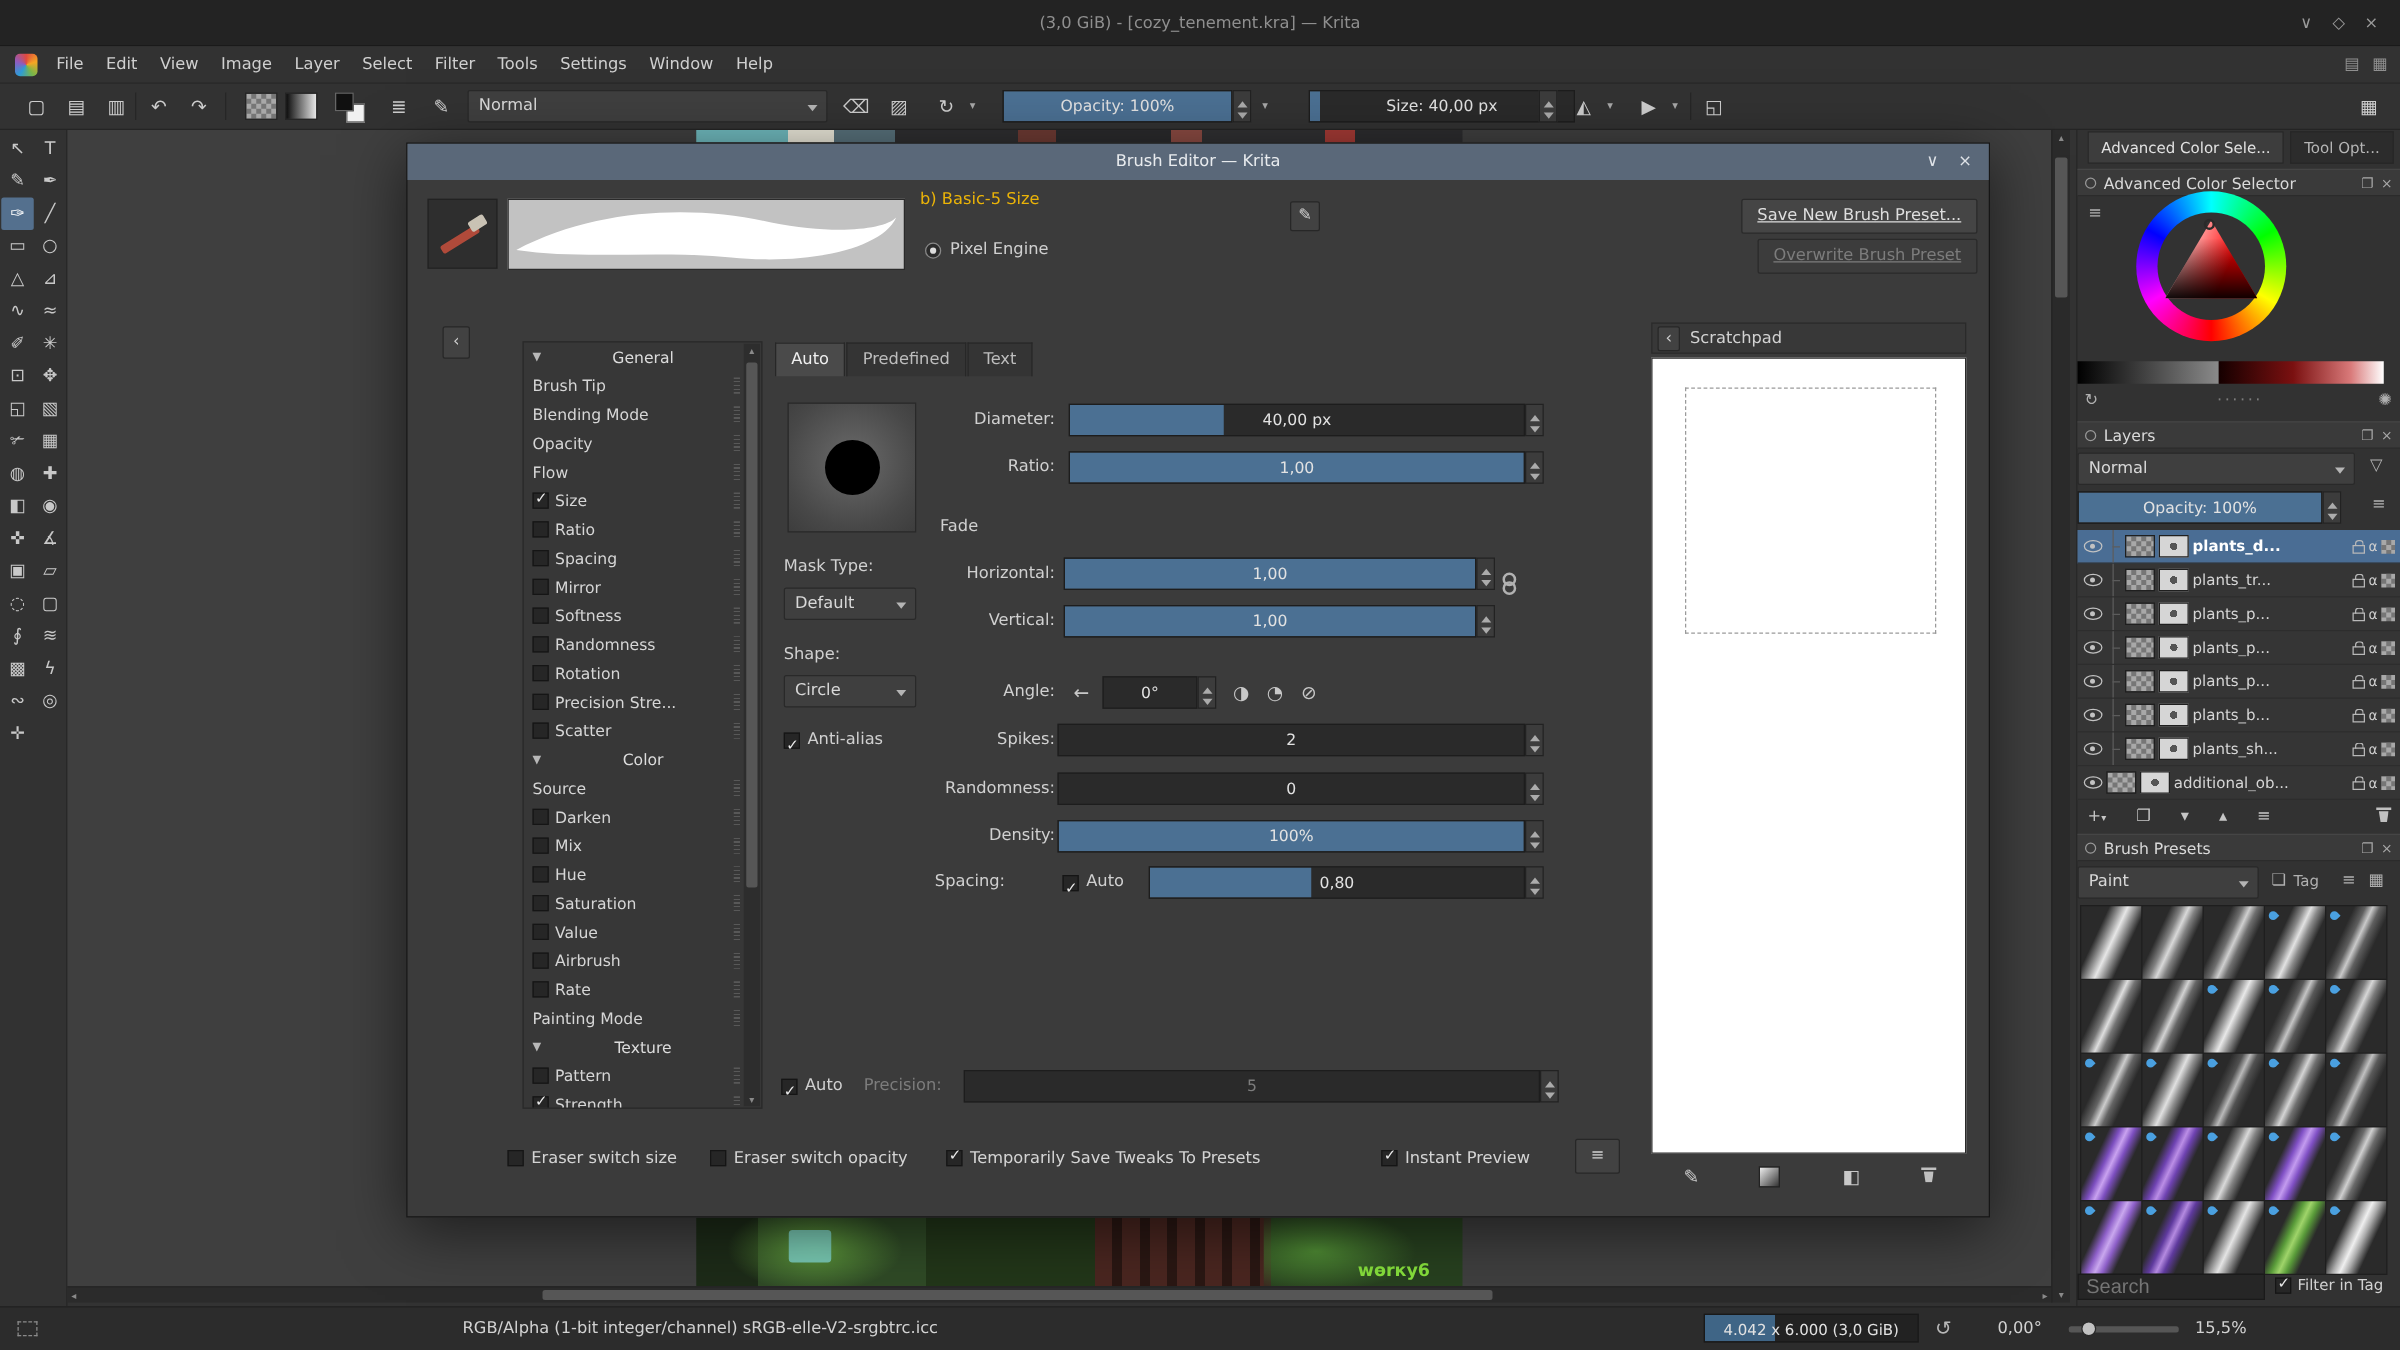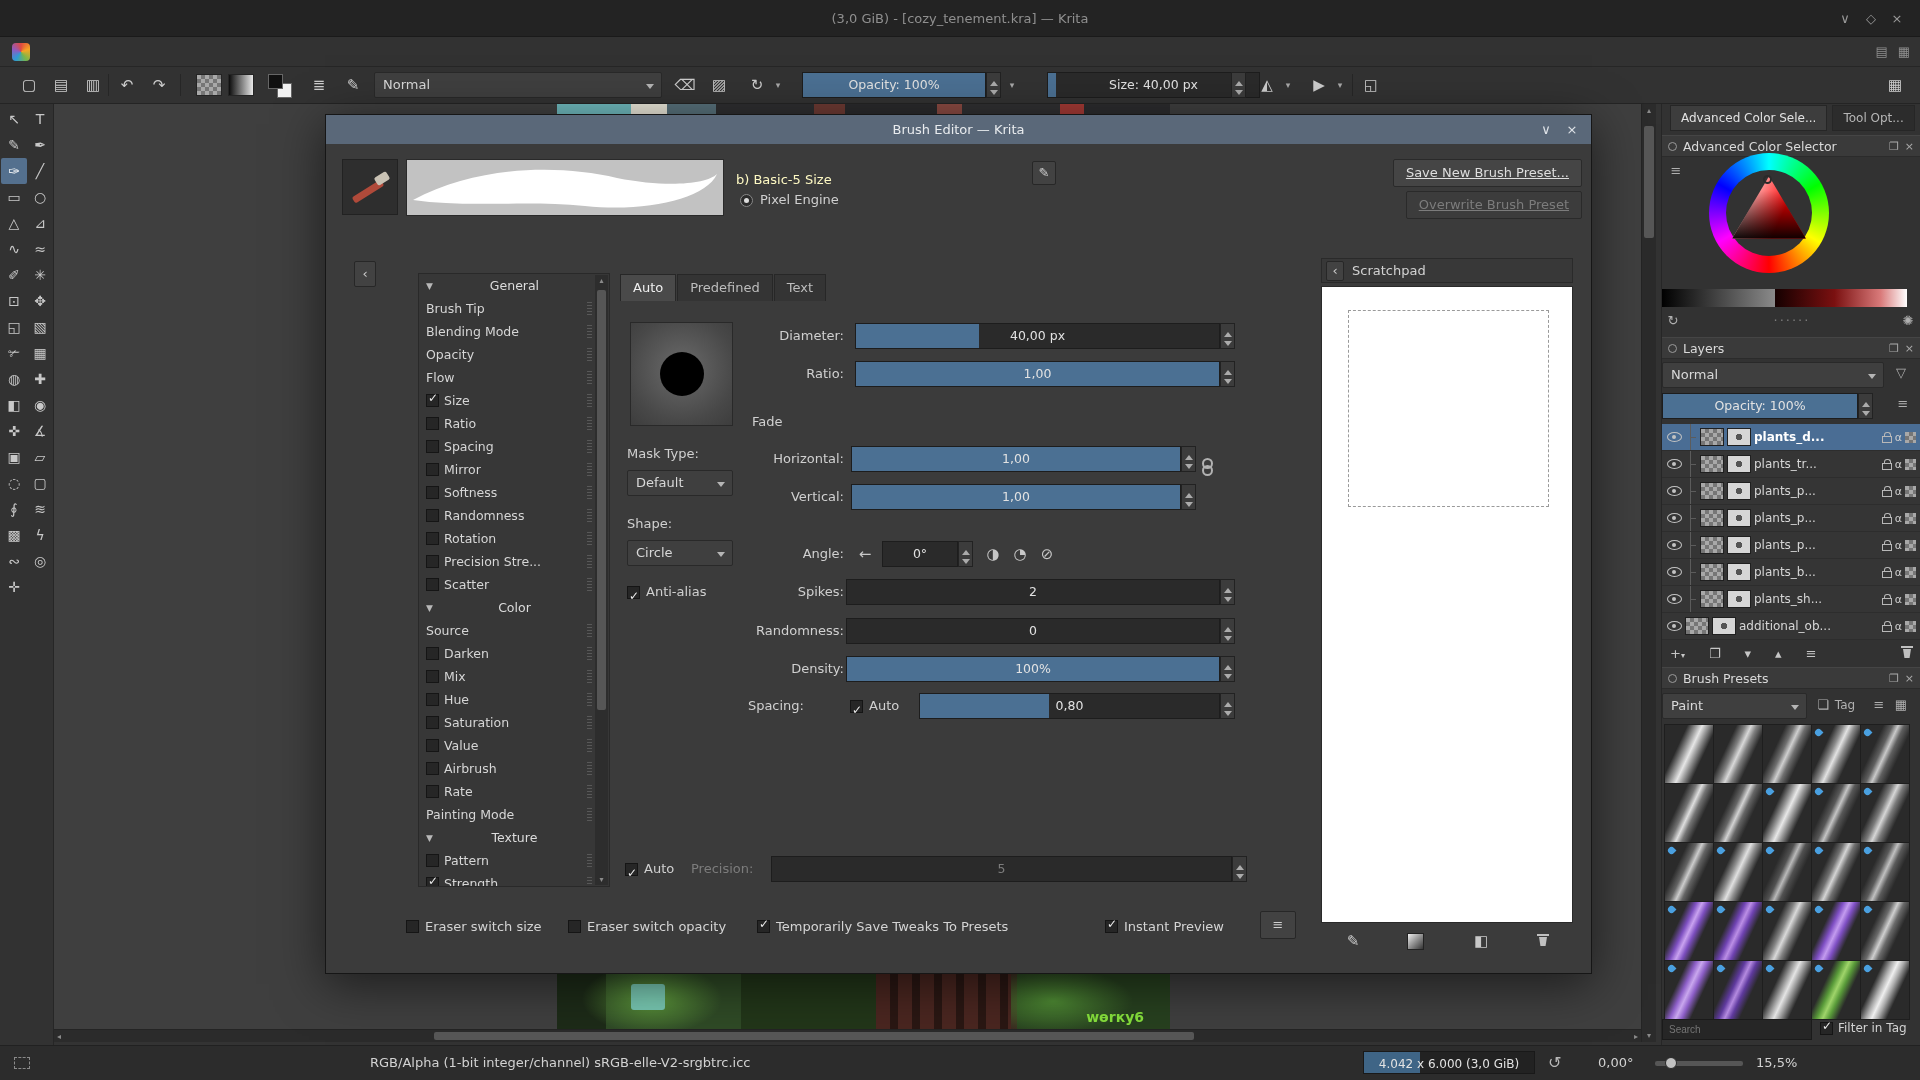--- a/index.html
+++ b/index.html
@@ -128,21 +128,21 @@
 .th2{background:#d6d6d6 radial-gradient(circle at 50% 50%,#555 0 3px,transparent 3px);}
 .lname{flex:1;overflow:hidden;white-space:nowrap;}
 .lk{display:inline-block;width:10px;height:7px;border:1px solid #b8b8b8;position:relative;margin-top:4px;flex:none;}
 .lk::before{content:"";position:absolute;left:1px;top:-5px;width:5px;height:4px;border:1px solid #b8b8b8;border-bottom:none;border-radius:3px 3px 0 0;}
 .la{font-size:11px;color:#cfcfcf;flex:none;}
 .li{width:11px;height:11px;flex:none;}
 #ltools{position:absolute;left:0;top:536px;width:259px;height:26px;display:flex;align-items:center;padding:0 8px;gap:24px;color:#c6c6c6;font-size:13px;}
 #pgrid{position:absolute;left:2px;top:620px;width:246px;display:grid;grid-template-columns:repeat(5,1fr);gap:1px;background:#1e1e1e;padding:1px;}
 .pcell{position:relative;height:58px;background:#2a2a2a;background-image:linear-gradient(115deg,transparent 30%,var(--b) 42%,var(--a) 50%,var(--b) 58%,transparent 70%);}
 .drop{position:absolute;left:3px;top:4px;width:7px;height:7px;background:#4aa0e0;border-radius:50% 0 50% 50%;transform:rotate(45deg);}
-.search{position:absolute;background:#262626;border:1px solid #1a1a1a;color:#eab308;font-size:10px;padding:2px 6px;}
+.search{position:absolute;background:#262626;border:1px solid #1a1a1a;color:#eab308;font-size:16px;padding:2px 6px;}
 
 #statusbar{position:absolute;left:0;top:1045px;width:1920px;height:35px;background:#2c2c2c;border-top:1px solid #212121;font-size:13px;color:#c8c8c8;}
 #selicon{position:absolute;left:14px;top:1057px;width:16px;height:12px;border:1px dashed #8a8a8a;}
 #memw{position:absolute;left:1363px;top:1051px;width:172px;height:23px;background:#222;border:1px solid #191919;overflow:hidden;}
 #memw .kval{font-size:12px;}
 #zsl{position:absolute;left:1655px;top:1061px;width:88px;height:5px;background:#565656;border-radius:2px;}
 #zsl .handle{position:absolute;left:10px;top:-4px;width:12px;height:12px;border-radius:50%;background:#c2c2c2;border:1px solid #2a2a2a;}
 .sbtext{position:absolute;top:1045px;height:35px;line-height:35px;}
 </style>
 </head>
@@ -150,20 +150,33 @@
 
 <div id="titlebar">
   <div class="wt">(3,0 GiB) - [cozy_tenement.kra] — Krita</div>
   <span class="wctl" style="right:62px">∨</span>
   <span class="wctl" style="right:36px">◇</span>
   <span class="wctl" style="right:10px">×</span>
 </div>
 
 <div id="menubar">
   <div id="logo"></div>
+  <span id="menus" style="display:flex">
+      <span class="mitem">File</span>
+      <span class="mitem">Edit</span>
+      <span class="mitem">View</span>
+      <span class="mitem">Image</span>
+      <span class="mitem">Layer</span>
+      <span class="mitem">Select</span>
+      <span class="mitem">Filter</span>
+      <span class="mitem">Tools</span>
+      <span class="mitem">Settings</span>
+      <span class="mitem">Window</span>
+      <span class="mitem">Help</span>
+    </span>
   <span class="mb-right">
     <span>▤</span>
     <span>▦</span>
   </span>
 </div>
 
 <div id="toolbar">
   <span class="tbtn" style="left:16px">▢</span>
   <span class="tbtn" style="left:48px">▤</span>
   <span class="tbtn" style="left:80px">▥</span>
@@ -282,21 +295,21 @@
 
   <div id="preset-icon">
       <span class="h"></span>
       <span class="t"></span>
     </div>
   <div id="stroke-box">
     <svg width="316" height="55" viewBox="0 0 316 55">
       <path d="M6 40 C70 6 150 4 210 18 C260 28 300 24 310 14 C298 40 238 52 178 46 C118 40 60 48 6 40 Z" fill="#ffffff"></path>
     </svg>
   </div>
-  <div class="plabel" style="left:410px;top:52px;color:#fef9c3">b) Basic-5 Size</div>
+  <div class="plabel" style="left:410px;top:32px;color:#eab308">b) Basic-5 Size</div>
   <div class="sqbtn" style="left:706px;top:46px;width:24px;height:24px;line-height:22px"><span>✎</span></div>
   <div class="plabel" style="left:414px;top:72px;display:flex;align-items:center;gap:7px">
     <span class="radio on"></span>
     <span>Pixel Engine</span>
   </div>
   <div class="pbtn" style="top:44px"><span>Save New Brush Preset...</span></div>
   <div class="pbtn dis" style="top:76px"><span>Overwrite Brush Preset</span></div>
 
   <div class="sqbtn" style="left:28px;top:146px;width:22px;height:26px;line-height:24px"><span>‹</span></div>
 

